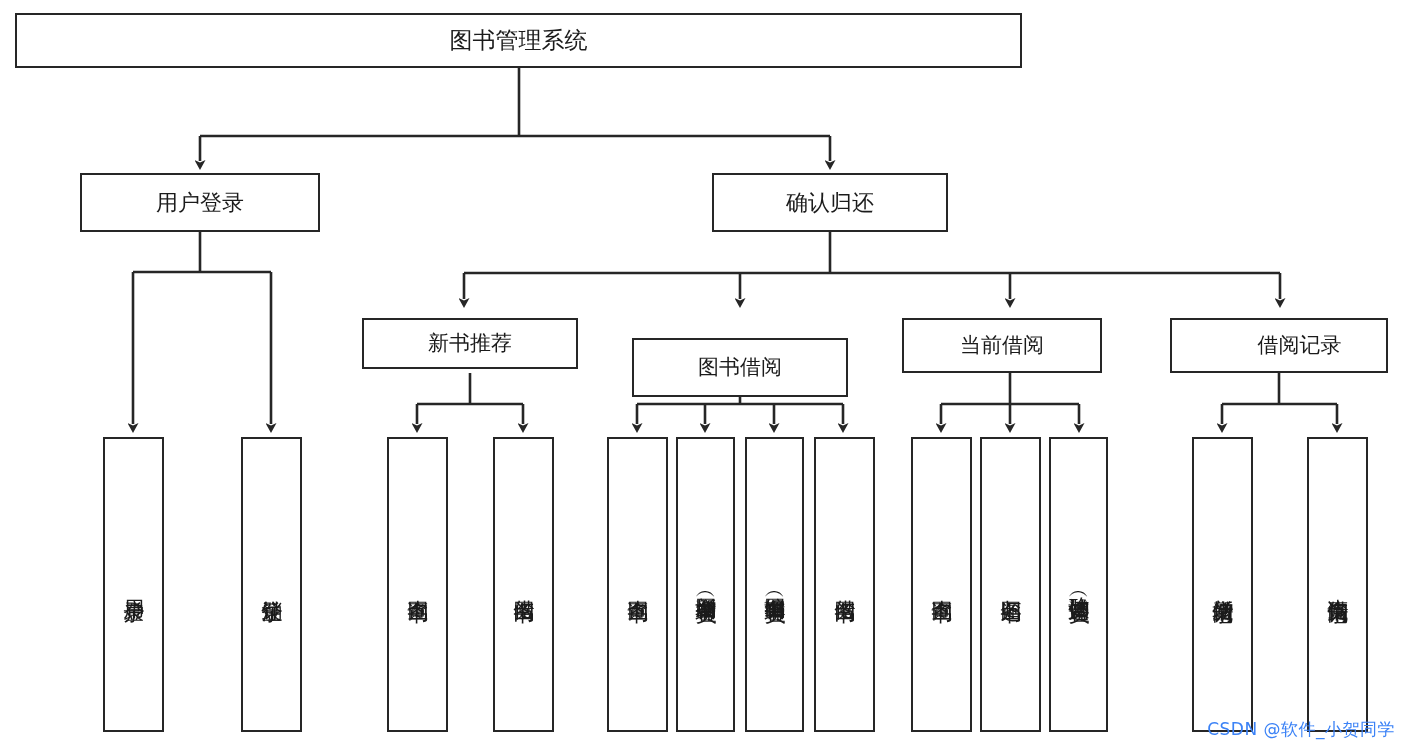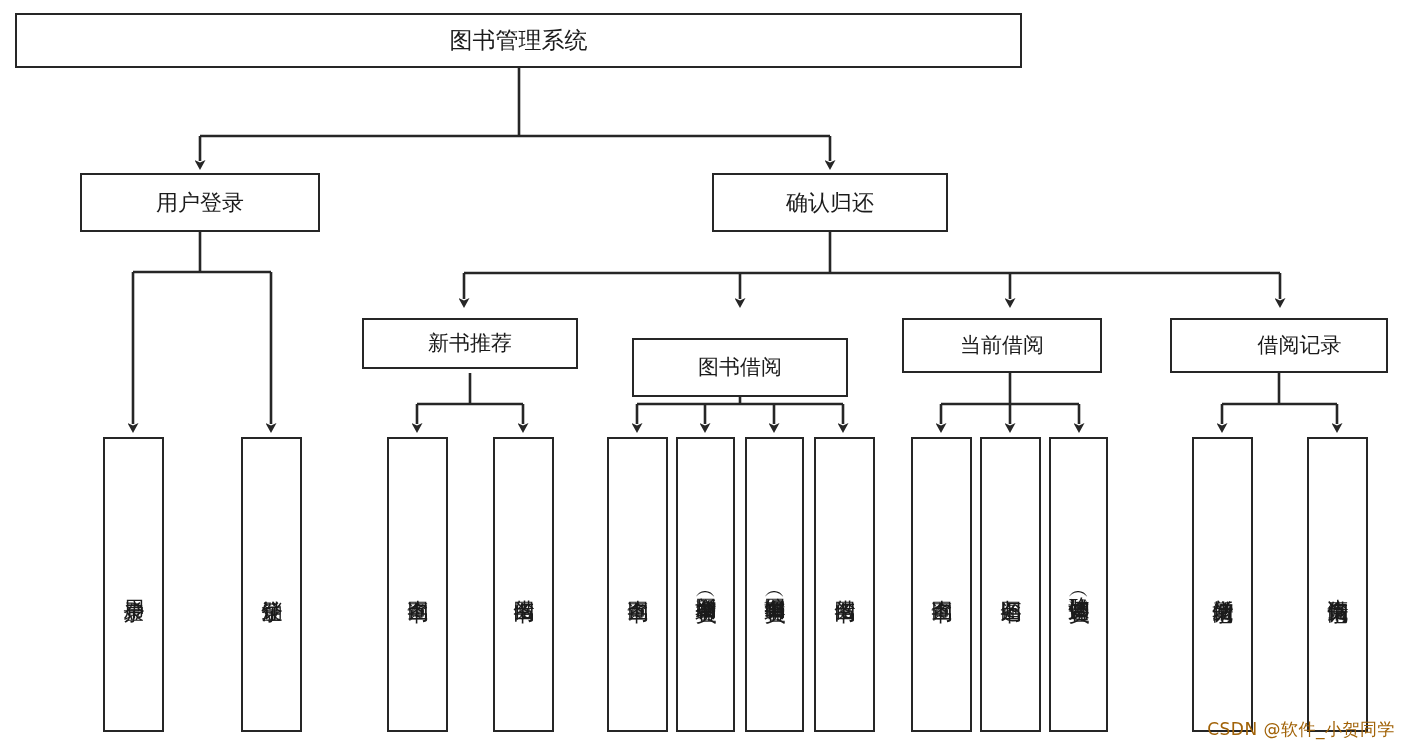--- a/index.html
+++ b/index.html
@@ -58,21 +58,21 @@
   }
   .node.leaf .label {
     white-space: normal;
     text-align: center;
   }
   #watermark {
     position: absolute;
     right: 10px;
     bottom: 6px;
     font-size: 17px;
-    color: #a16207;
+    color: #3b82f6;
     white-space: nowrap;
     letter-spacing: 0.5px;
   }
 </style>
 </head>
 <body>
 
 <div id="canvas">
 
   <svg id="wires" viewBox="0 0 1405 747" xmlns="http://www.w3.org/2000/svg">

